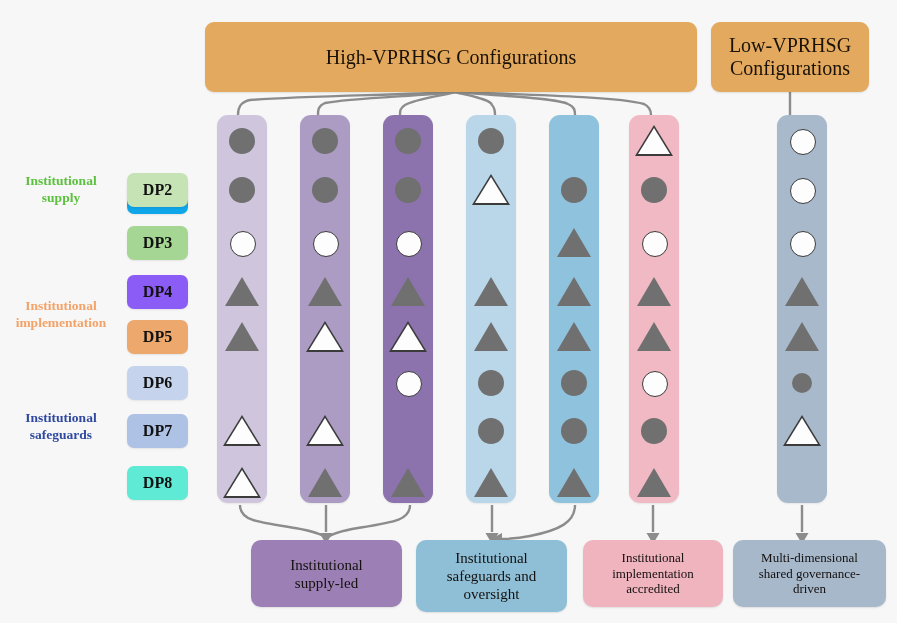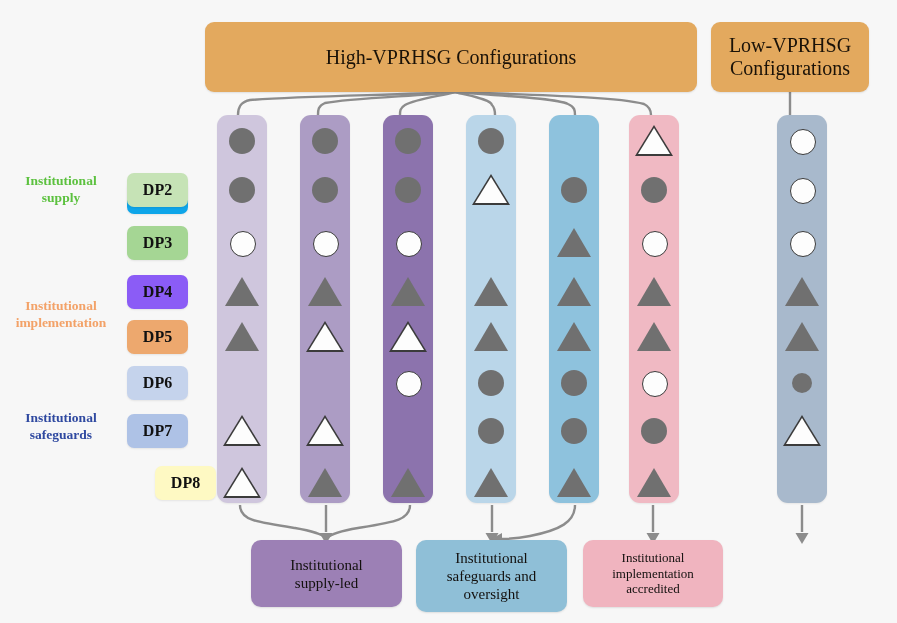--- a/index.html
+++ b/index.html
@@ -147,21 +147,21 @@
   <div class="grp" id="grp-safe">Institutional<br>safeguards</div>
 
   <div id="dyn">
       <div class="dp" style="top: 140px; background: #0ea5e9; margin-top: 40px;">DP1</div>
       <div class="dp" style="top: 173px; background: rgb(198, 227, 182);">DP2</div>
       <div class="dp" style="top: 226px; background: rgb(165, 214, 148);">DP3</div>
       <div class="dp" style="top: 275px; background: #8b5cf6;">DP4</div>
       <div class="dp" style="top: 320px; background: rgb(237, 168, 110);">DP5</div>
       <div class="dp" style="top: 366px; background: rgb(197, 211, 236);">DP6</div>
       <div class="dp" style="top: 414px; background: rgb(174, 194, 230);">DP7</div>
-      <div class="dp" style="top: 466px; background: #fef9c3; margin-left: 28px;">DP8</div>
+      <div class="dp" style="top: 466px; background: #5eead4;">DP8</div>
       <div class="col" style="left: 217px; background: rgb(207, 198, 221);"></div>
       <div class="col" style="left: 300px; background: rgb(172, 156, 196);"></div>
       <div class="col" style="left: 383px; background: rgb(140, 115, 173);"></div>
       <div class="col" style="left: 466px; background: rgb(186, 214, 233);"></div>
       <div class="col" style="left: 549px; background: rgb(142, 194, 221);"></div>
       <div class="col" style="left: 629px; background: rgb(240, 185, 195);"></div>
       <div class="col" style="left: 777px; background: rgb(168, 185, 204);"></div>
       <div class="sym" style="left: 217px; top: 121px;">
         <i class="c-full"></i>
       </div>
@@ -310,14 +310,15 @@
         <i class="t-full"></i>
       </div>
       <div class="sym" style="left: 629px; top: 463px;">
         <i class="t-full"></i>
       </div>
     </div>
 
   <div class="out" id="out-1">Institutional<br>supply-led</div>
   <div class="out" id="out-2">Institutional<br>safeguards and<br>oversight</div>
   <div class="out" id="out-3">Institutional<br>implementation<br>accredited</div>
+  <div class="out" id="out-4">Multi-dimensional<br>shared governance-<br>driven</div>
 
 </div>
 
 </body></html>

